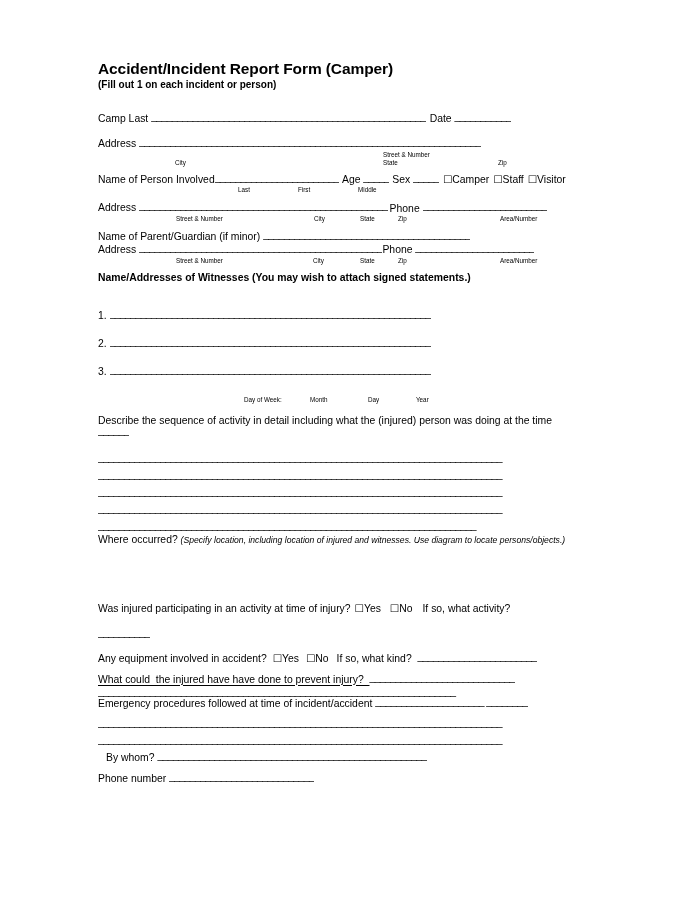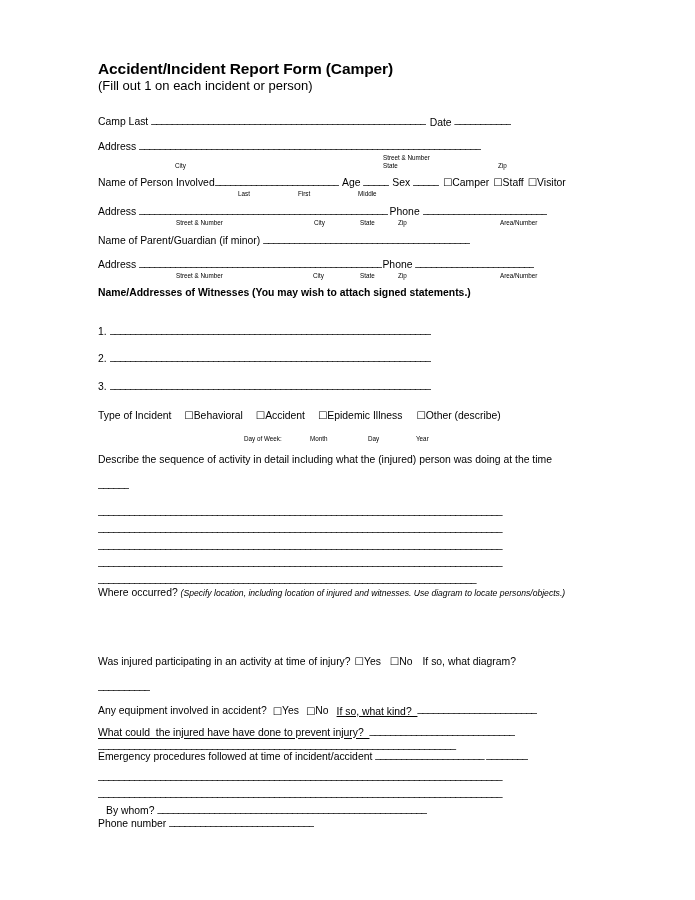--- a/index.html
+++ b/index.html
@@ -29,22 +29,22 @@
 
   
   .title {
     font-size: 15.5px;
     font-weight: bold;
     letter-spacing: -0.1px;
     margin: 0 0 2px 0;
     line-height: 1.1;
   }
   .subtitle {
-    font-size: 13px;
-    font-weight: normal;
+    font-size: 10px;
+    font-weight: bold;
     margin: 0 0 22px 0;
     line-height: 1.1;
   }
 
   
   .row {
     position: relative;
     font-size: 10.4px;
     line-height: 1.0;
     white-space: nowrap;
@@ -126,21 +126,21 @@
     <span class="lbl">Address </span><span class="fill">________________________________________________</span><span class="lbl" style="margin-left:2px;">Phone </span><span class="fill">________________________</span>
   </div>
   <div class="caps" style="margin-bottom:7px;">
     <span style="left:78px;">Street &amp; Number</span>
     <span style="left:216px;">City</span>
     <span style="left:262px;">State</span>
     <span style="left:300px;">Zip</span>
     <span style="left:402px;">Area/Number</span>
   </div>
 
-  <div class="row" style="margin-bottom:12px;">
+  <div class="row" style="">
     <span class="lbl">Name of Parent/Guardian (if minor) </span><span class="fill">________________________________________</span>
   </div>
 
   <div class="row">
     <span class="lbl">Address </span><span class="fill">_______________________________________________</span><span class="lbl">Phone </span><span class="fill">_______________________</span>
   </div>
   <div class="caps" style="margin-bottom:8px;">
     <span style="left:78px;">Street &amp; Number</span>
     <span style="left:215px;">City</span>
     <span style="left:262px;">State</span>
@@ -153,69 +153,66 @@
   <div class="row" style="margin-bottom:15px;">
     <span class="lbl">1. </span><span class="fill">______________________________________________________________</span>
   </div>
   <div class="row" style="margin-bottom:15px;">
     <span class="lbl">2. </span><span class="fill">______________________________________________________________</span>
   </div>
   <div class="row" style="margin-bottom:17px;">
     <span class="lbl">3. </span><span class="fill">______________________________________________________________</span>
   </div>
 
-  <div class="row" style="margin-bottom:13px;">
-    <span class="lbl">Type of Incident</span><span class="cb" style="margin-left:13px;">☐</span><span class="lbl">Behavioral</span><span class="cb" style="margin-left:13px;">☐</span><span class="lbl">Accident</span><span class="cb" style="margin-left:13px;">☐</span><span class="lbl">Epidemic Illness</span><span class="cb" style="margin-left:14px;">☐</span><span class="lbl">Other (describe)</span>
-  </div>
 
   <div class="caps" style="margin-bottom:12px;">
     <span style="left:146px;">Day of Week:</span>
     <span style="left:212px;">Month</span>
     <span style="left:270px;">Day</span>
     <span style="left:318px;">Year</span>
   </div>
 
-  <div class="row" style="margin-bottom:13px;">Describe the sequence of activity in detail including what the (injured) person was doing at the time</div>
+  <div class="row" style="">Describe the sequence of activity in detail including what the (injured) person was doing at the time</div>
 
   <div class="row" style="margin-bottom:13px;">
     <span class="fill">______</span>
   </div>
   <div class="fullline" style="margin-bottom:6px;">______________________________________________________________________________</div>
   <div class="fullline" style="margin-bottom:6px;">______________________________________________________________________________</div>
   <div class="fullline" style="margin-bottom:6px;">______________________________________________________________________________</div>
   <div class="fullline" style="margin-bottom:6px;">______________________________________________________________________________</div>
   <div class="fullline" style="margin-bottom:4px;">_________________________________________________________________________</div>
 
   <div class="row" style="margin-bottom:58px;">
     <span class="lbl">Where occurred? </span><span class="lbl-i">(Specify location, including location of injured and witnesses. Use diagram to locate persons/objects.)</span>
   </div>
 
   <div class="row" style="margin-bottom:13px;">
-    <span class="lbl">Was injured participating in an activity at time of injury?</span><span class="cb" style="margin-left:4px;">☐</span><span class="lbl">Yes</span><span class="cb" style="margin-left:9px;">☐</span><span class="lbl">No</span><span class="lbl" style="margin-left:10px;">If so, what diagram?</span>
+    <span class="lbl">Was injured participating in an activity at time of injury?</span><span class="cb" style="margin-left:4px;">☐</span><span class="lbl">Yes</span><span class="cb" style="margin-left:9px;">☐</span><span class="lbl">No</span><span class="lbl" style="margin-left:10px;">If so, what activity?</span>
   </div>
   <div class="row" style="margin-bottom:11px;">
     <span class="fill">__________</span>
   </div>
 
   <div class="row" style="margin-bottom:9px;">
-    <span class="lbl">Any equipment involved in accident?</span><span class="cb" style="margin-left:6px;">☐</span><span class="lbl">Yes</span><span class="cb" style="margin-left:7px;">☐</span><span class="lbl">No</span><span class="lbl" style="margin-left:8px;text-decoration:underline;">If so, what kind?  </span><span class="fill">_______________________</span>
+    <span class="lbl">Any equipment involved in accident?</span><span class="cb" style="margin-left:6px;">☐</span><span class="lbl">Yes</span><span class="cb" style="margin-left:7px;">☐</span><span class="lbl">No</span><span class="lbl" style="margin-left:8px;">If so, what kind?  </span><span class="fill">_______________________</span>
   </div>
 
   <div class="row" style="text-decoration:underline;">
     <span class="lbl">What could  the injured have have done to prevent injury?  </span><span class="fill">____________________________</span>
   </div>
   <div class="fullline" style="margin-bottom:0;">_____________________________________________________________________</div>
 
   <div class="row" style="margin-bottom:7px;">
     <span class="lbl">Emergency procedures followed at time of incident/accident </span><span class="fill">_____________________  ________</span>
   </div>
   <div class="fullline" style="margin-bottom:6px;">______________________________________________________________________________</div>
   <div class="fullline" style="margin-bottom:6px;">______________________________________________________________________________</div>
 
-  <div class="row" style="margin-bottom:0;padding-left:8px;">
+  <div class="row" style="margin-bottom:8px;padding-left:8px;">
     <span class="lbl">By whom? </span><span class="fill">____________________________________________________</span>
   </div>
 
 
   <div class="row">
     <span class="lbl">Phone number </span><span class="fill">____________________________</span>
   </div>
 
 </div>
 </div>

